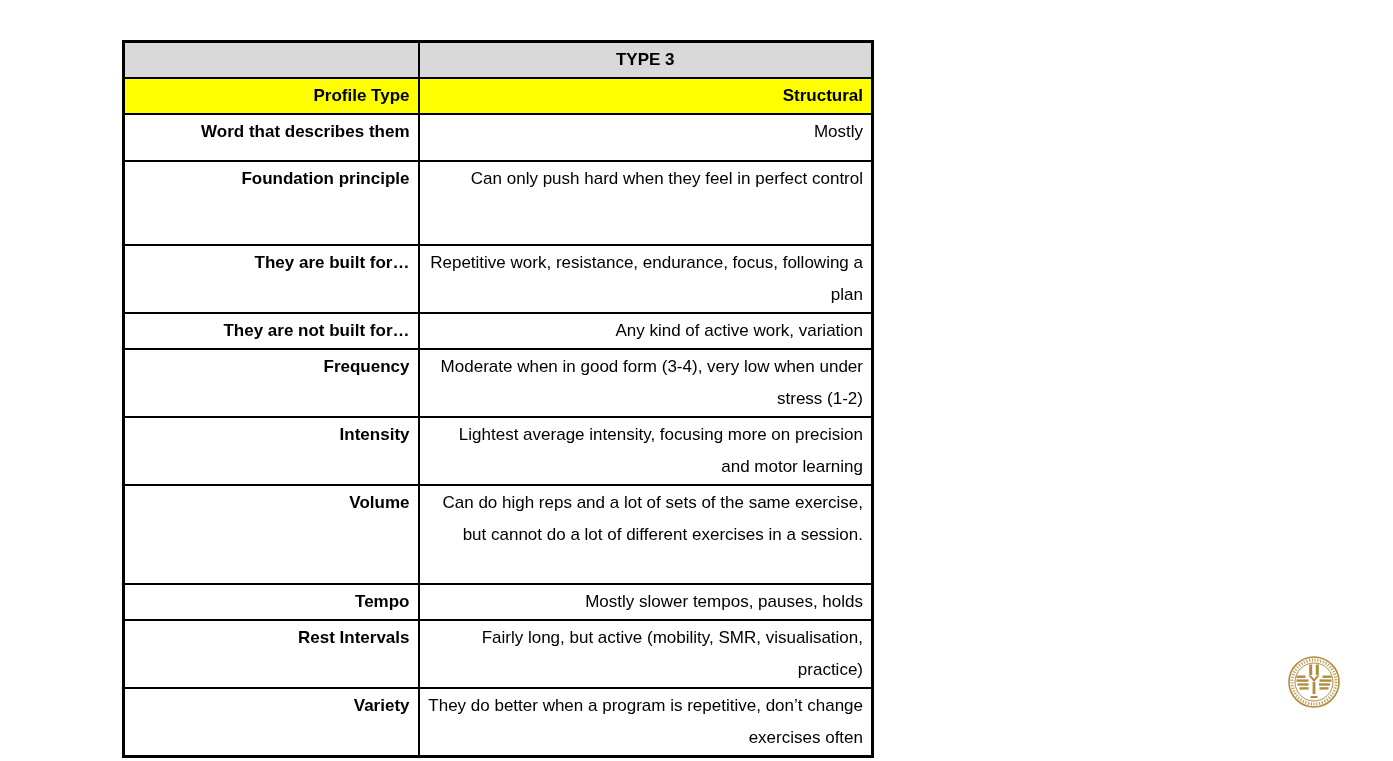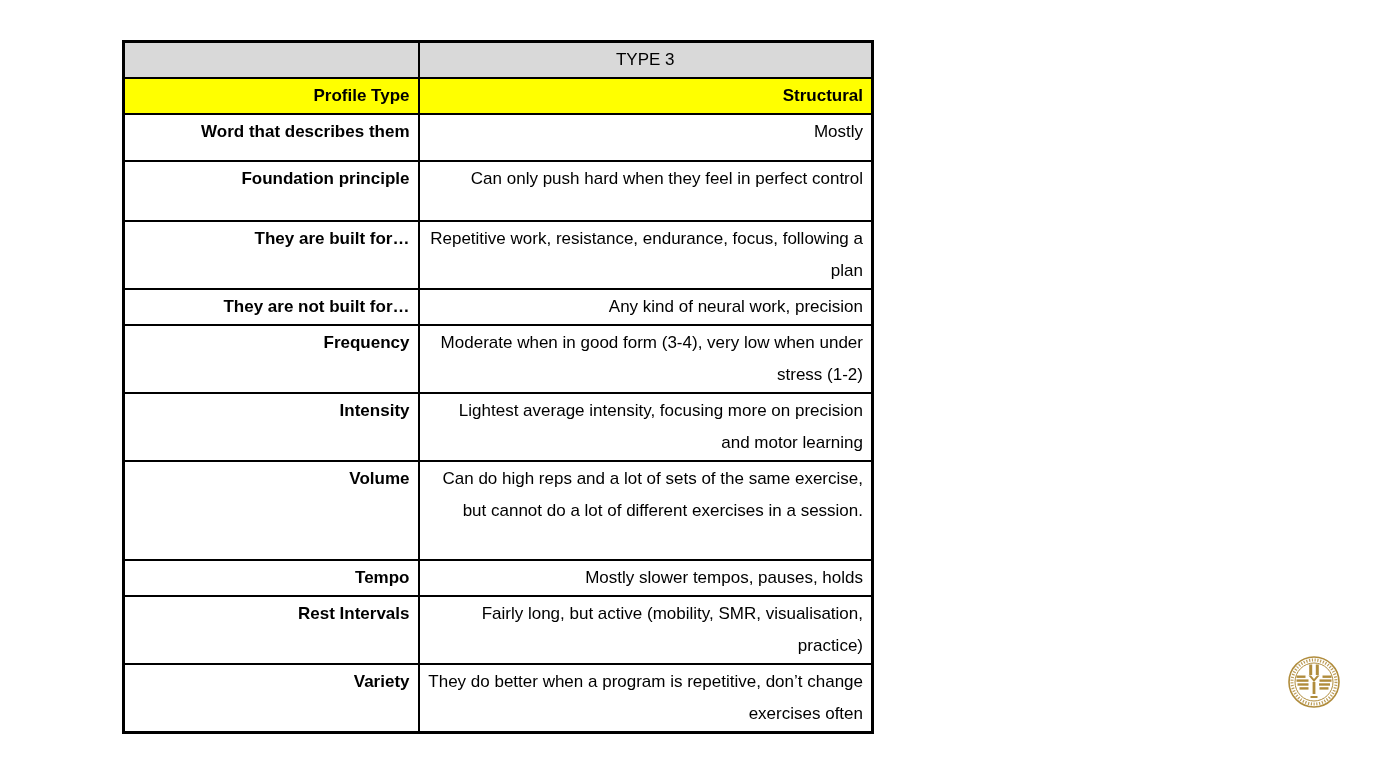--- a/index.html
+++ b/index.html
@@ -36,21 +36,21 @@
   td.label-cell {
     font-weight: bold;
     text-align: right;
     padding-left: 7px;
   }
   td.value-cell {
     text-align: right;
   }
   tr.row-header td {
     background: #d9d9d9;
-    font-weight: normal;
+    font-weight: bold;
     text-align: center;
   }
   tr.row-highlight td {
     background: #ffff00;
     font-weight: bold;
   }
   .logo {
     position: absolute;
     left: 1287px;
     top: 655px;
@@ -74,31 +74,31 @@
         <td class="value-cell">TYPE 3</td>
       </tr>
       <tr class="row-highlight" style="height:34px">
         <td class="label-cell">Profile Type</td>
         <td class="value-cell">Structural</td>
       </tr>
       <tr style="height:47px">
         <td class="label-cell">Word that describes them</td>
         <td class="value-cell">Mostly</td>
       </tr>
-      <tr style="height:60px">
+      <tr style="height:84px">
         <td class="label-cell">Foundation principle</td>
         <td class="value-cell">Can only push hard when they feel in perfect control</td>
       </tr>
       <tr style="height:67px">
         <td class="label-cell">They are built for…</td>
         <td class="value-cell">Repetitive work, resistance, endurance, focus, following a plan</td>
       </tr>
       <tr style="height:33px">
         <td class="label-cell">They are not built for…</td>
-        <td class="value-cell">Any kind of neural work, precision</td>
+        <td class="value-cell">Any kind of active work, variation</td>
       </tr>
       <tr style="height:66px">
         <td class="label-cell">Frequency</td>
         <td class="value-cell">Moderate when in good form (3-4), very low when under stress (1-2)</td>
       </tr>
       <tr style="height:67px">
         <td class="label-cell">Intensity</td>
         <td class="value-cell">Lightest average intensity, focusing more on precision and motor learning</td>
       </tr>
       <tr style="height:99px">

